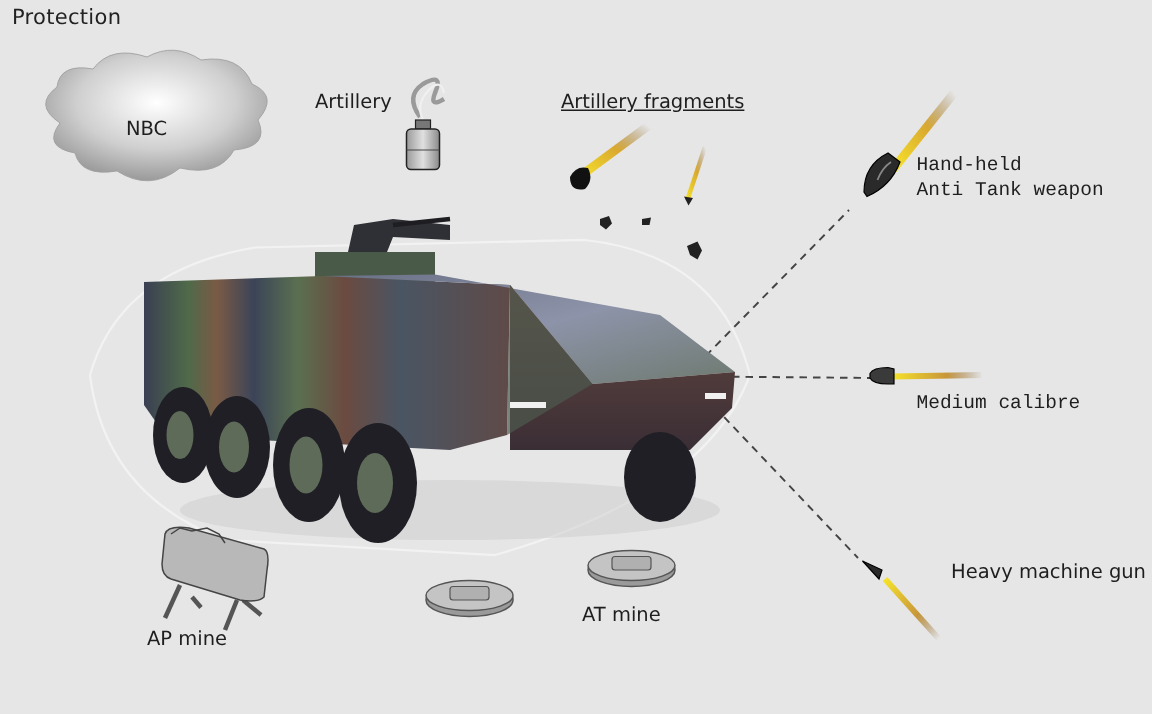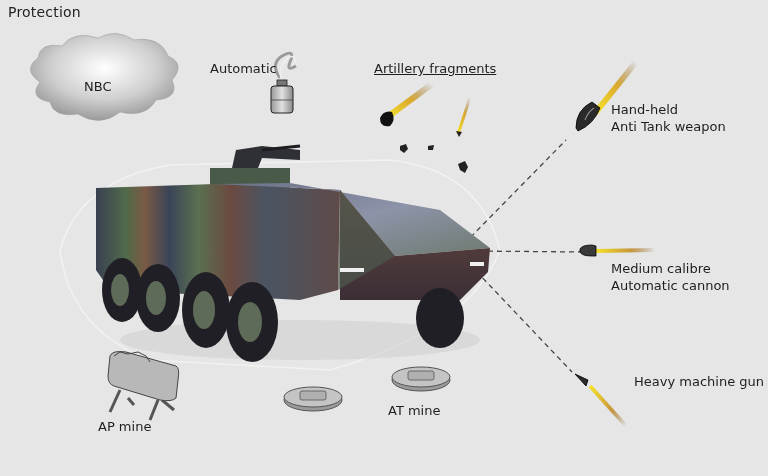--- a/index.html
+++ b/index.html
@@ -1,20 +1,20 @@
 <!DOCTYPE html>
 <html><head>
 <meta charset="utf-8">
 <style>
   html,body{margin:0;padding:0;}
   body{width:768px;height:476px;background:#e6e6e6;position:relative;overflow:hidden;font-family:"DejaVu Sans","Liberation Sans",sans-serif;color:#1e1e1e;}
   .abs{position:absolute;}
   .title{left:8px;top:4px;font-size:14px;color:#222;letter-spacing:0.2px;}
   .lbl{font-size:13px;line-height:17px;color:#1e1e1e;white-space:nowrap;}
-  .lbl span{display:block;}
+  .lbl span{display:block;font-family:Liberation Mono, monospace;}
   svg{position:absolute;left:0;top:0;}
 </style>
 </head>
 <body>
 
 <div class="abs title">Protection</div>
 
 <svg width="768" height="476" viewBox="0 0 768 476">
   <defs>
     <radialGradient id="cloudG" cx="50%" cy="40%" r="60%">
@@ -155,25 +155,24 @@
     <ellipse cx="313" cy="400" rx="29" ry="11" fill="#9a9a9a" stroke="#555" stroke-width="1"></ellipse>
     <ellipse cx="313" cy="397" rx="29" ry="10" fill="#c4c4c4" stroke="#555" stroke-width="1"></ellipse>
     <rect x="300" y="391" width="26" height="9" rx="2" fill="#b0b0b0" stroke="#555" stroke-width="0.8"></rect>
     <ellipse cx="421" cy="380" rx="29" ry="11" fill="#9a9a9a" stroke="#555" stroke-width="1"></ellipse>
     <ellipse cx="421" cy="377" rx="29" ry="10" fill="#c4c4c4" stroke="#555" stroke-width="1"></ellipse>
     <rect x="408" y="371" width="26" height="9" rx="2" fill="#b0b0b0" stroke="#555" stroke-width="0.8"></rect>
   </g>
 </svg>
 
 <div class="abs lbl" style="left:84px;top:78px;">NBC</div>
-<div class="abs lbl" style="left:210px;top:60px;">Automatic</div>
+<div class="abs lbl" style="left:210px;top:60px;">Artillery</div>
 <div class="abs lbl" style="left:374px;top:60px;text-decoration:underline;">Artillery fragments</div>
 <div class="abs lbl" style="left:611px;top:101px;">
   <span>Hand-held</span>
   <span>Anti Tank weapon</span>
 </div>
 <div class="abs lbl" style="left:611px;top:260px;">
   <span>Medium calibre</span>
-  <span>Automatic cannon</span>
 </div>
 <div class="abs lbl" style="left:634px;top:373px;">Heavy machine gun</div>
 <div class="abs lbl" style="left:61px;top:418px;margin-left:37px;">AP mine</div>
 <div class="abs lbl" style="left:372px;top:402px;margin-left:16px;">AT mine</div>
 
 </body></html>

